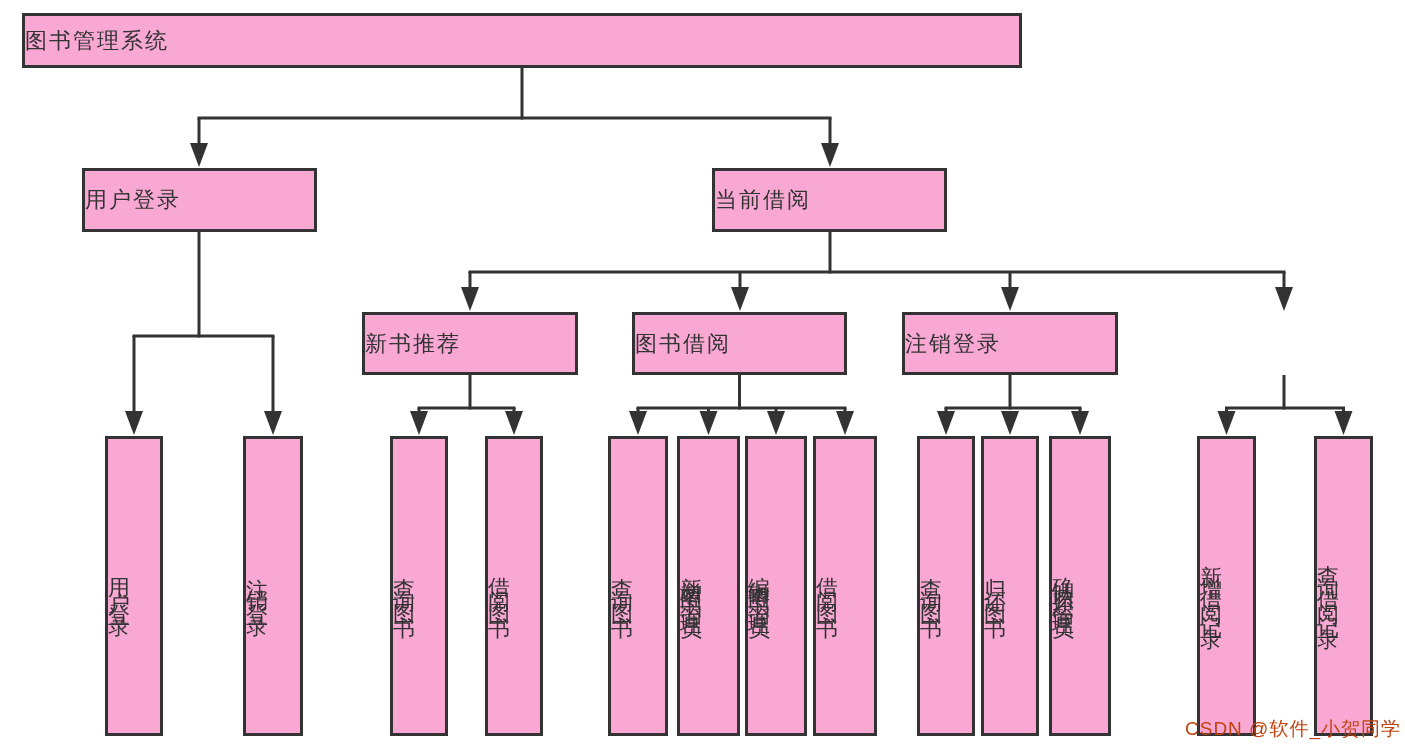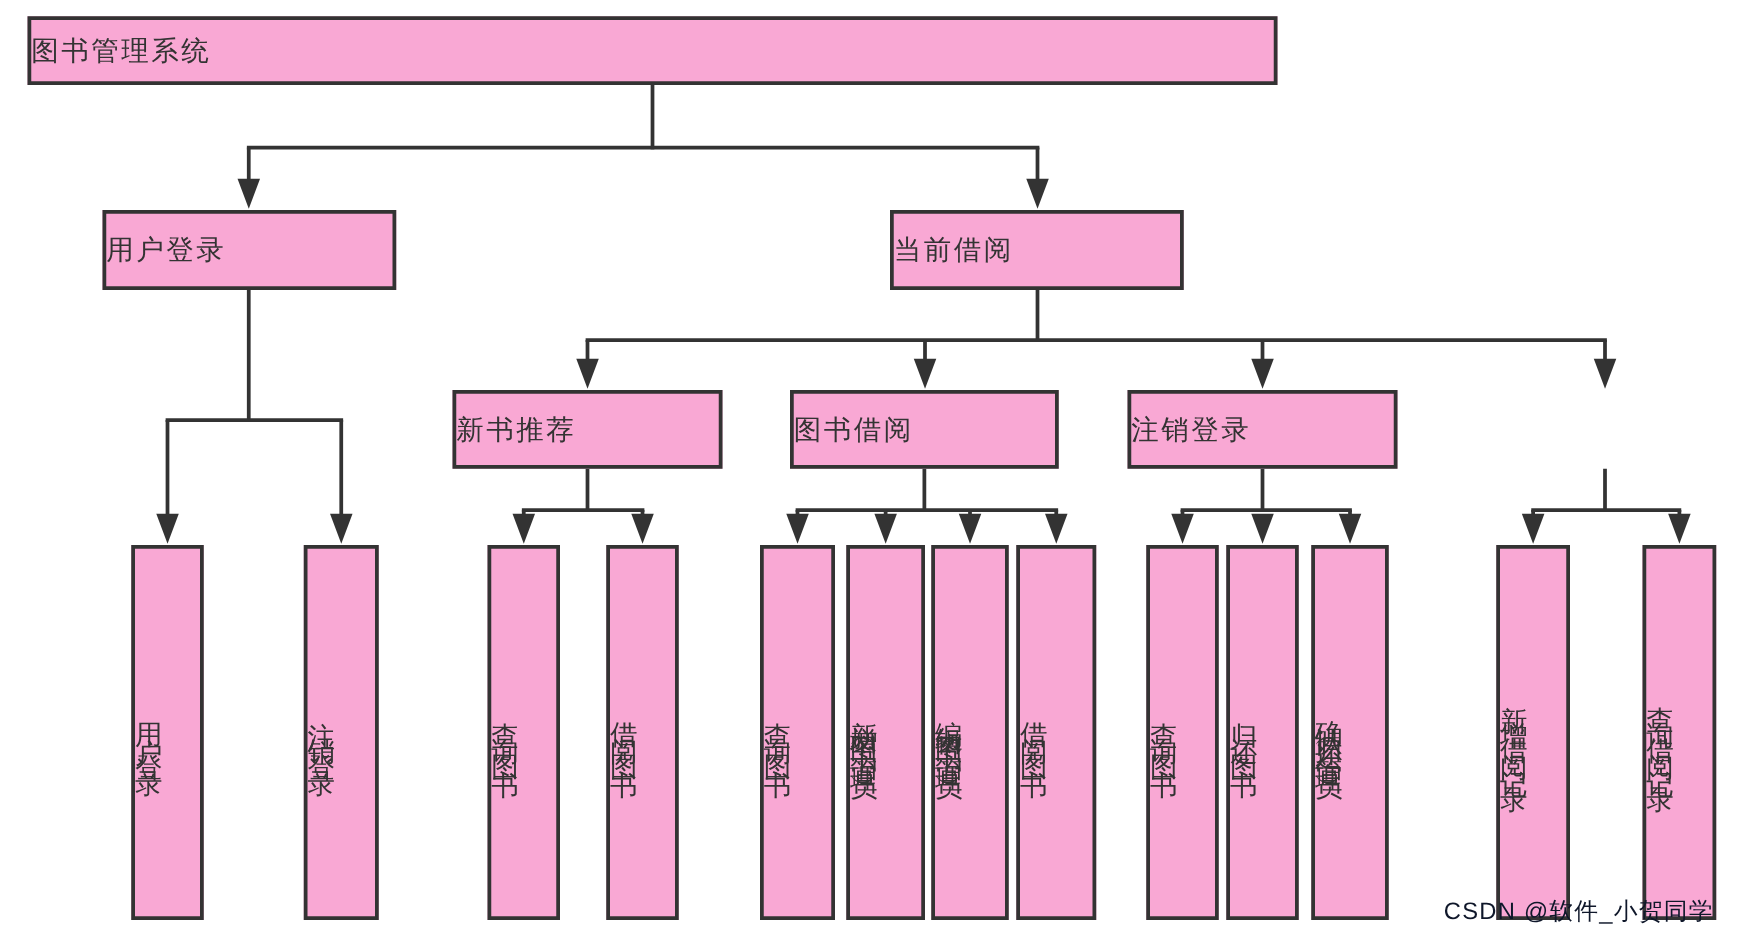--- a/index.html
+++ b/index.html
@@ -36,23 +36,23 @@
     color:#333333;
     line-height:1;
   }
   .node .vtext.tight{letter-spacing:6px;}
   .root-box{left:22px;top:13px;width:1000px;height:55px;}
   .l1{height:64px;top:168px;width:235px;}
   .l2{height:63px;top:312px;width:216px;}
   .leaf{top:436px;height:300px;}
   .watermark{
     position:absolute;
-    left:1155px;top:716px;
+    left:1185px;top:716px;
     font-size:19px;
-    color:#0f172a;
+    color:#c2410c;
     letter-spacing:1px;
     z-index:3;
     white-space:nowrap;
   }
 </style>
 </head>
 <body>
 
 <div class="canvas">
 

